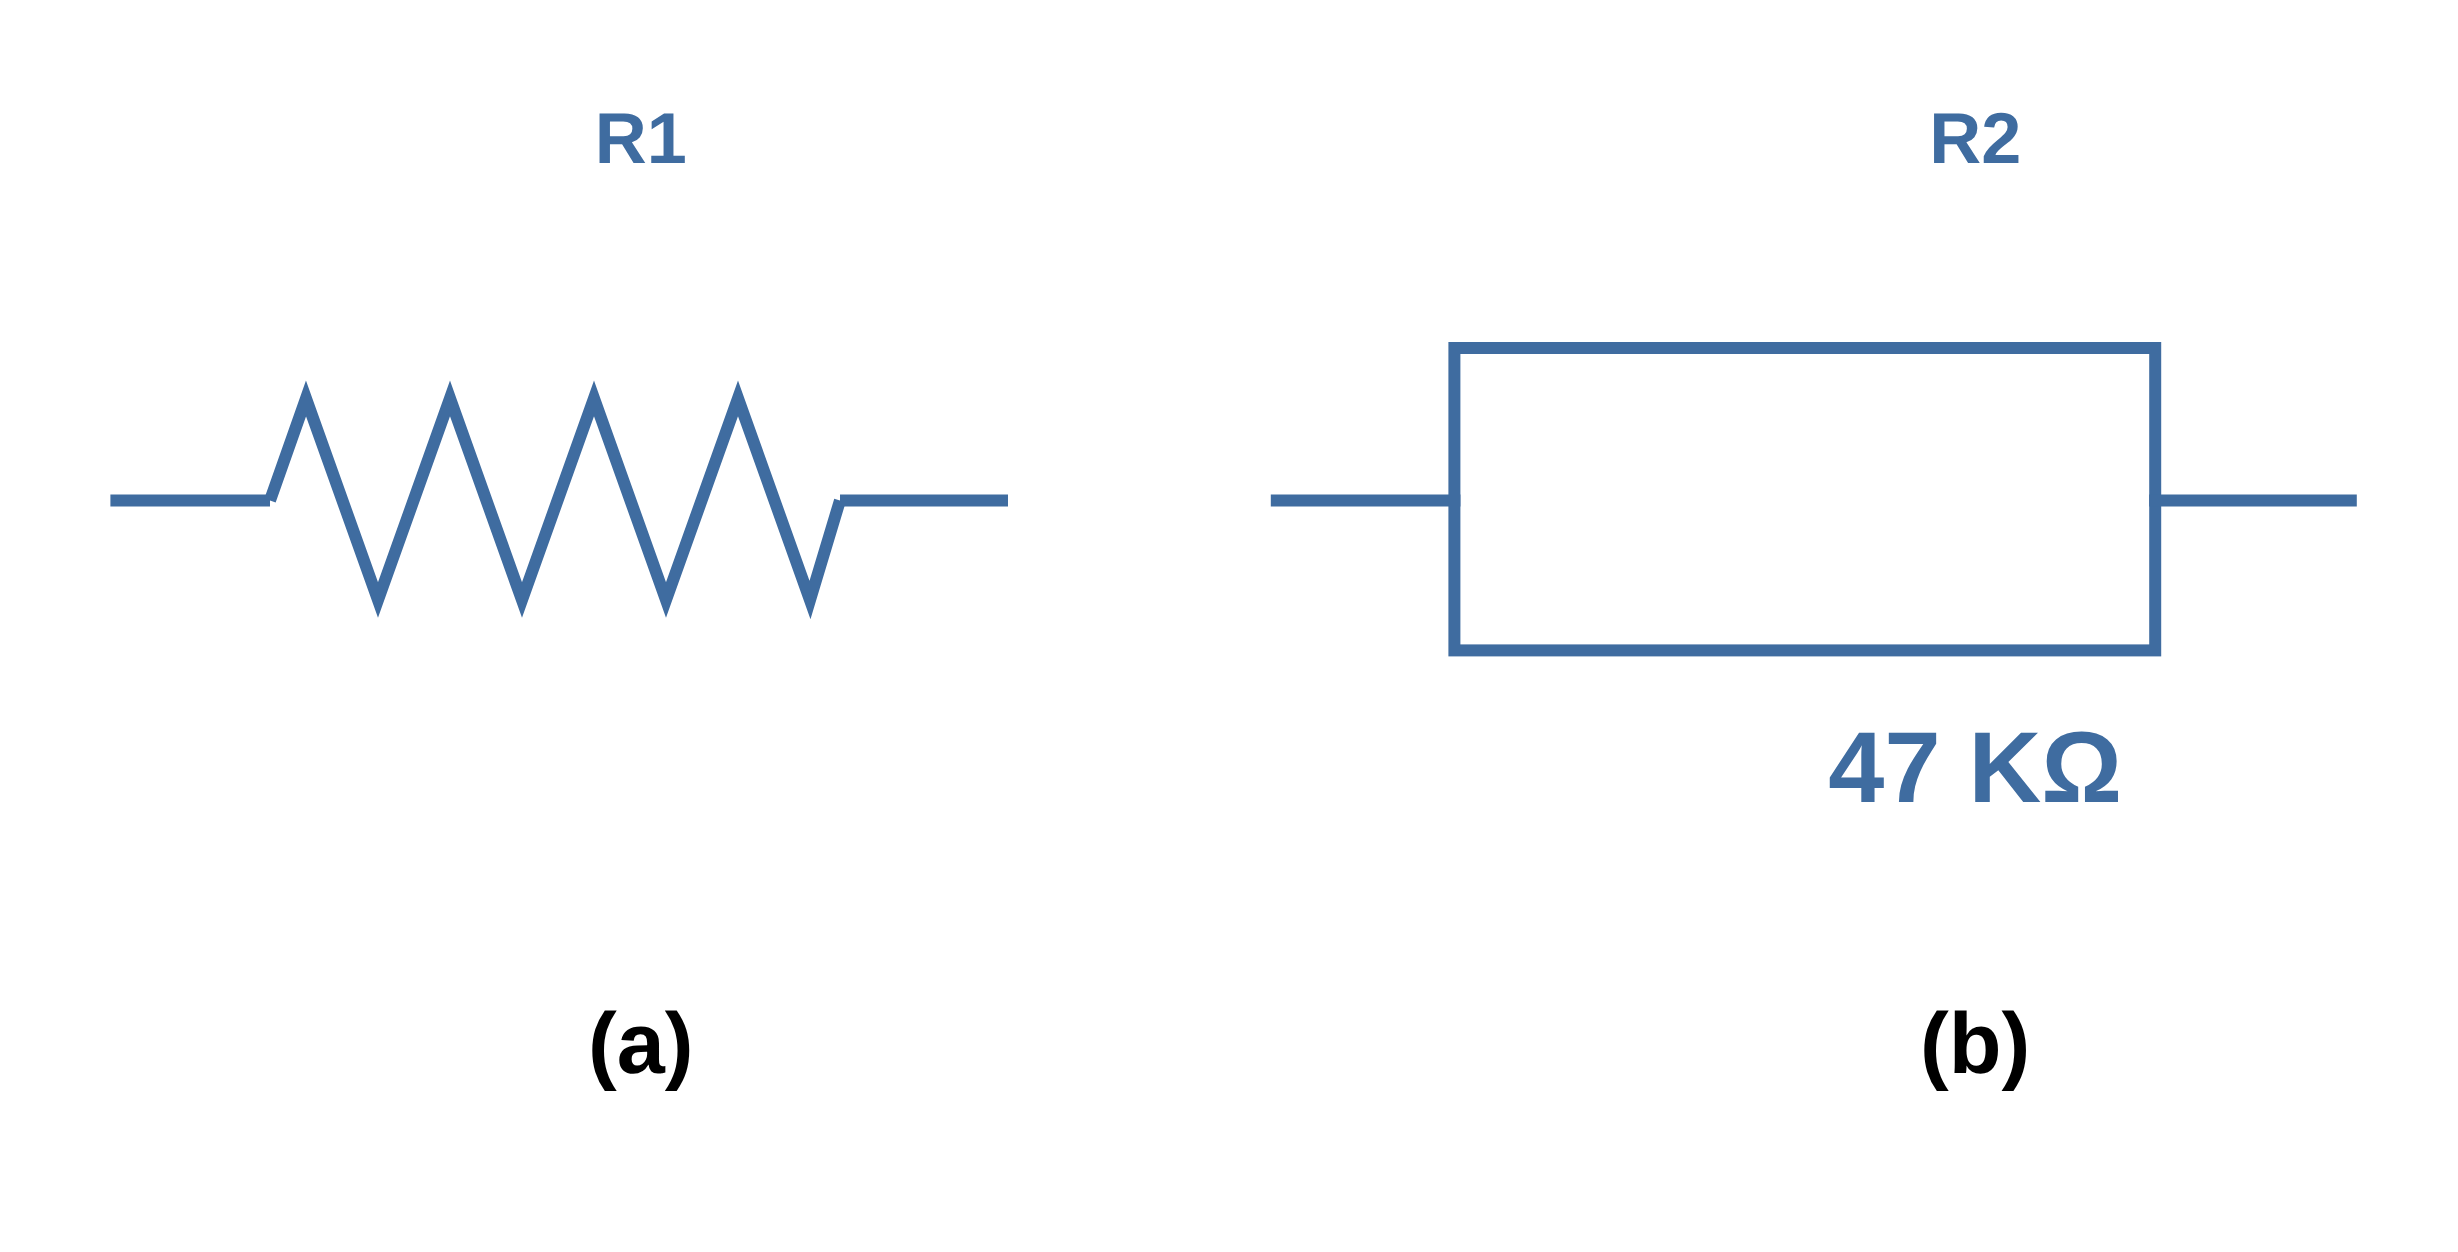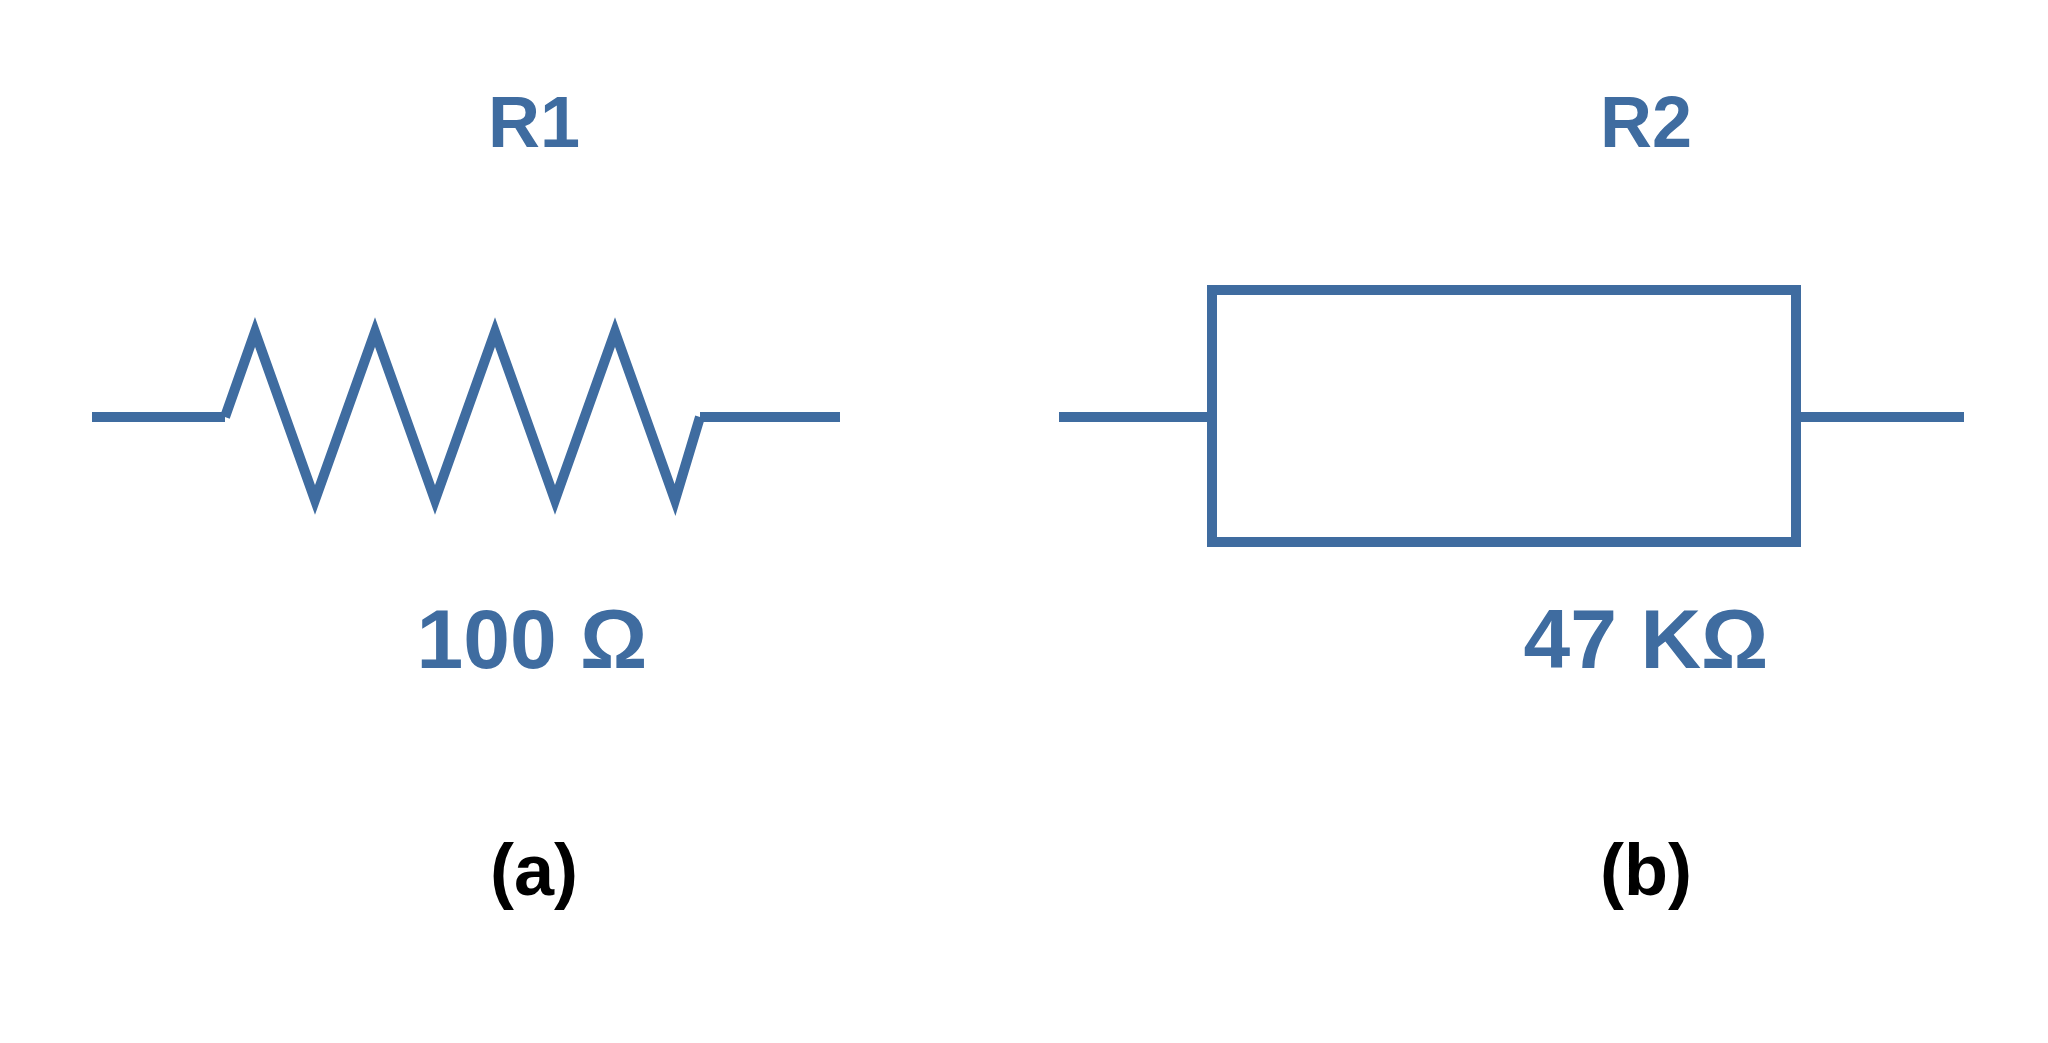--- a/index.html
+++ b/index.html
@@ -27,21 +27,21 @@
   }
   #panel-a { left: 0px;    width: 1024px; }
   #panel-b { left: 1008px; width: 1024px; }
 
   .designator {
     position: absolute;
     top: 86px;
     left: 0;
     width: 100%;
     text-align: center;
-    font-size: 72px;
+    font-size: 60px;
     font-weight: bold;
     line-height: 1;
     color: #3F6CA0;
     letter-spacing: 0px;
     white-space: nowrap;
   }
   #panel-a .designator { padding-left: 22px; }
   #panel-b .designator { padding-left: 126px; }
 
   .value {
@@ -95,21 +95,20 @@
 
     <svg class="symbol-svg" viewBox="0 0 2048 1043" xmlns="http://www.w3.org/2000/svg">
 
       <path d="M 92 417 L 225 417" fill="none" stroke="#3F6CA0" stroke-width="10" stroke-linecap="butt" stroke-linejoin="miter"></path>
 
       <path d="M 225 417 L 255 332 L 315 500 L 375 332 L 435 500 L 495 332 L 555 500 L 615 332 L 675 500 L 700 417" fill="none" stroke="#3F6CA0" stroke-width="10" stroke-linecap="butt" stroke-linejoin="miter"></path>
 
       <path d="M 700 417 L 840 417" fill="none" stroke="#3F6CA0" stroke-width="10" stroke-linecap="butt" stroke-linejoin="miter"></path>
     </svg>
 
-    <div class="value">100 Ω</div>
 
     <div class="caption">(a)</div>
   </div>
 
   <div class="panel" id="panel-b">
 
     <div class="designator">R2</div>
 
     <svg class="symbol-svg" viewBox="0 0 2048 1043" xmlns="http://www.w3.org/2000/svg">
 

